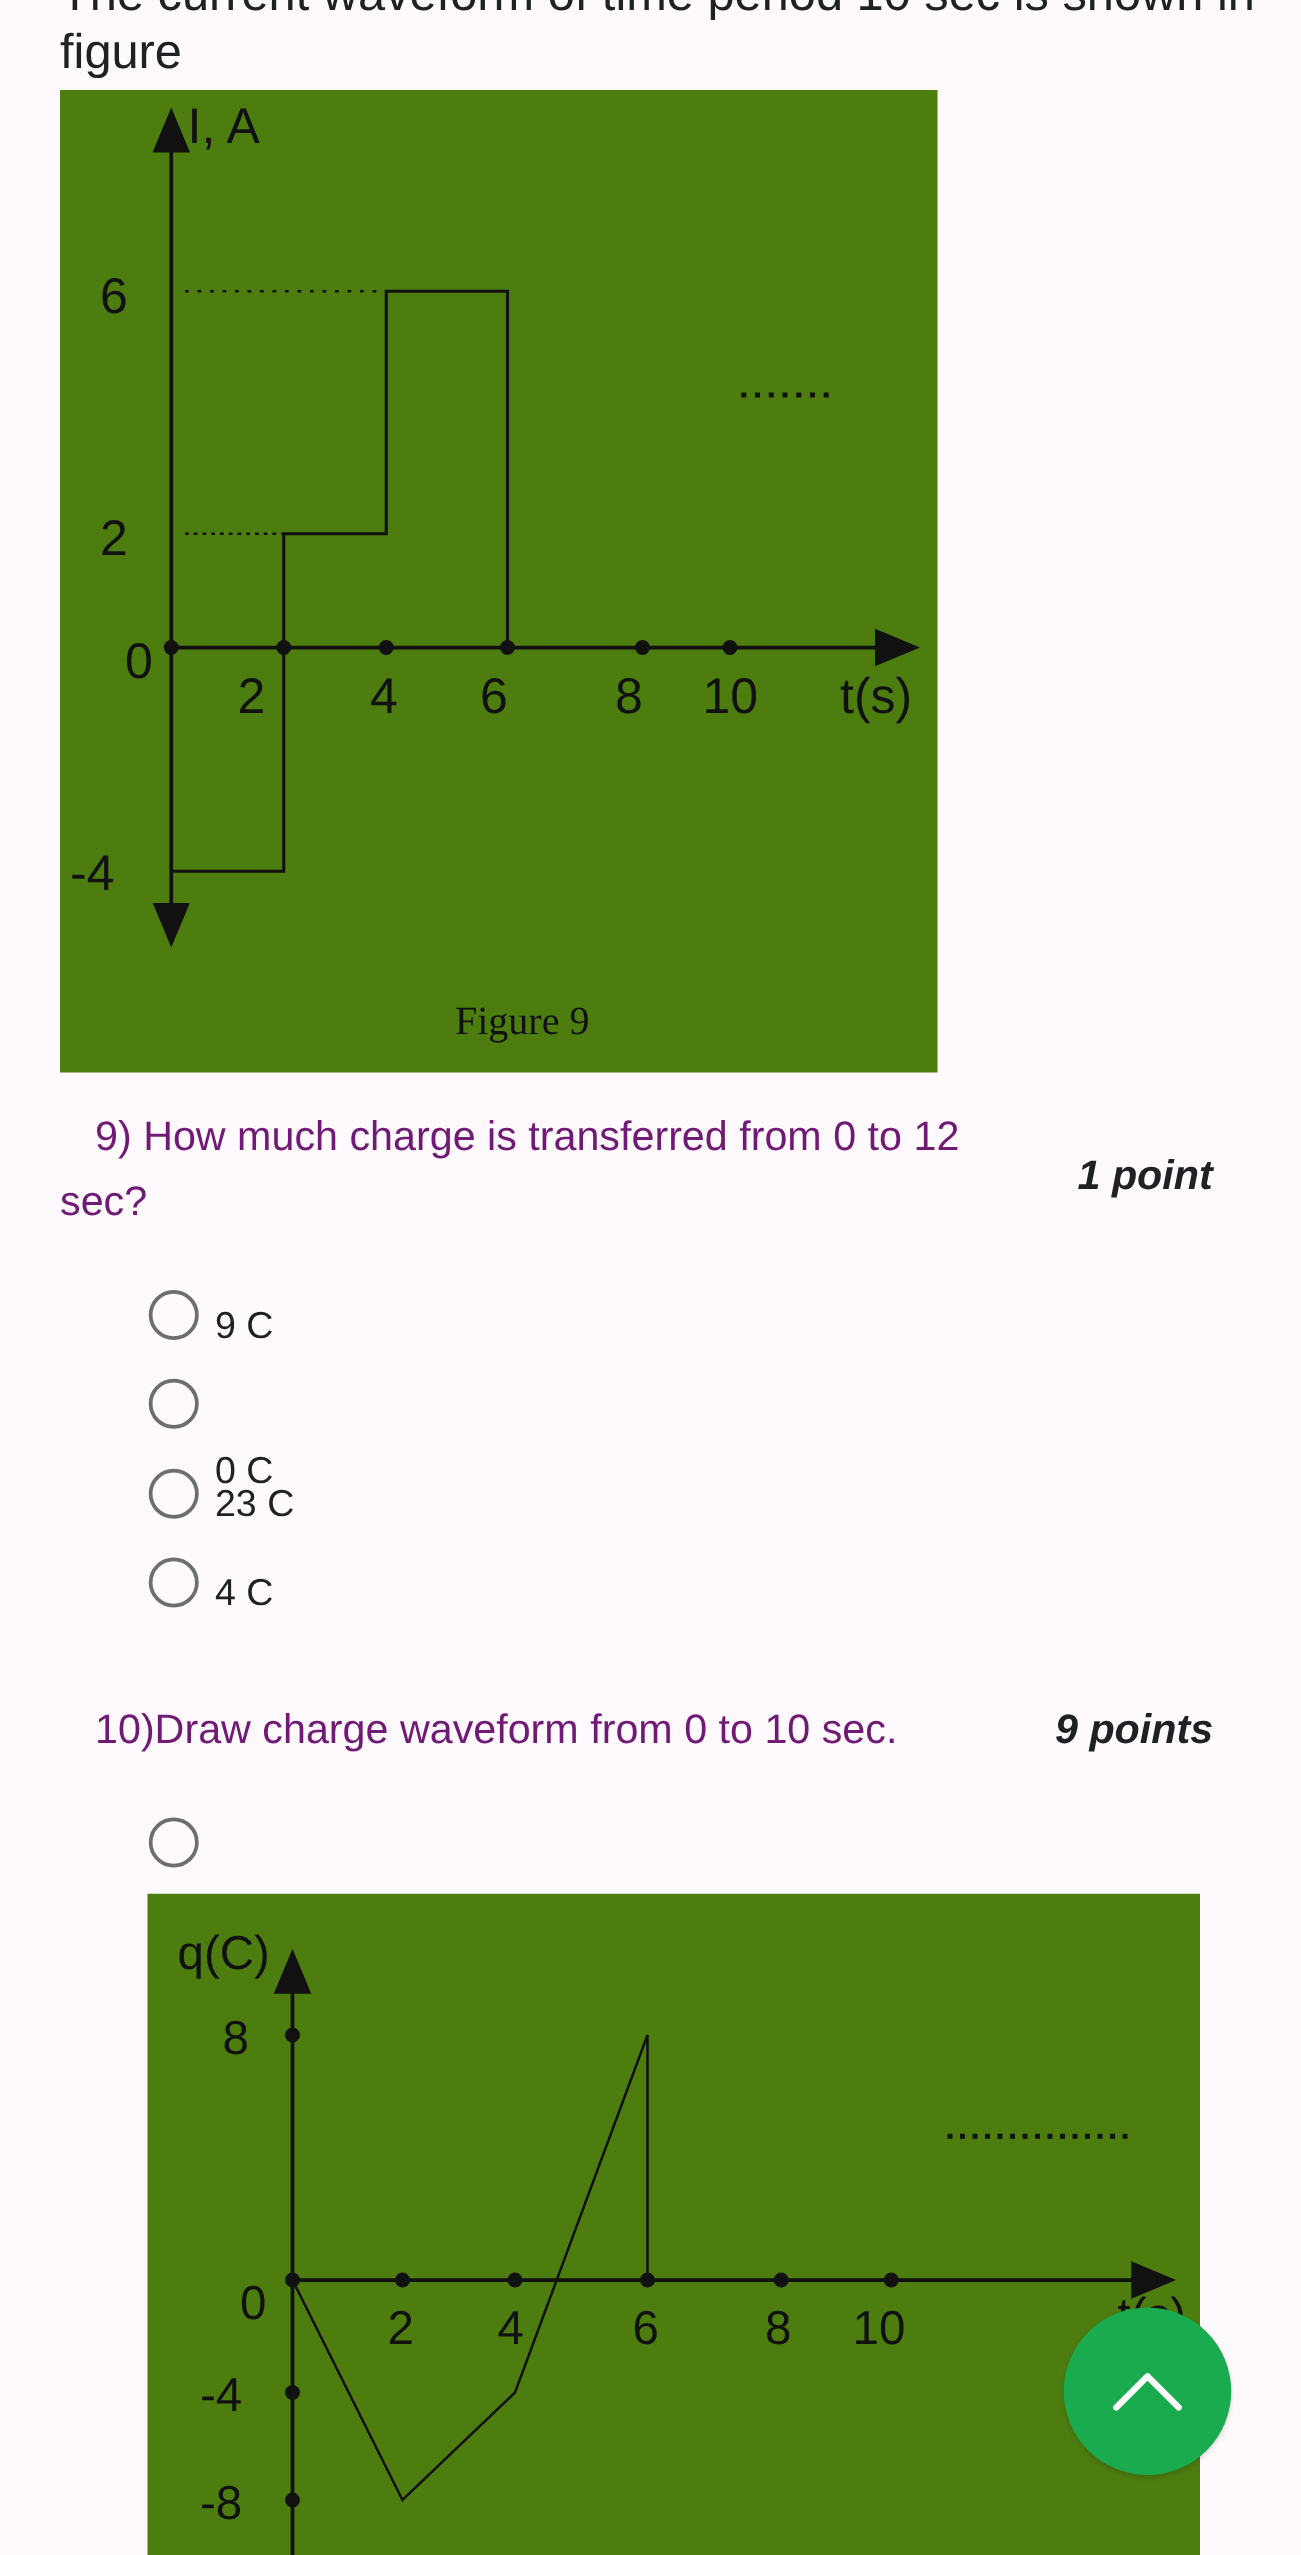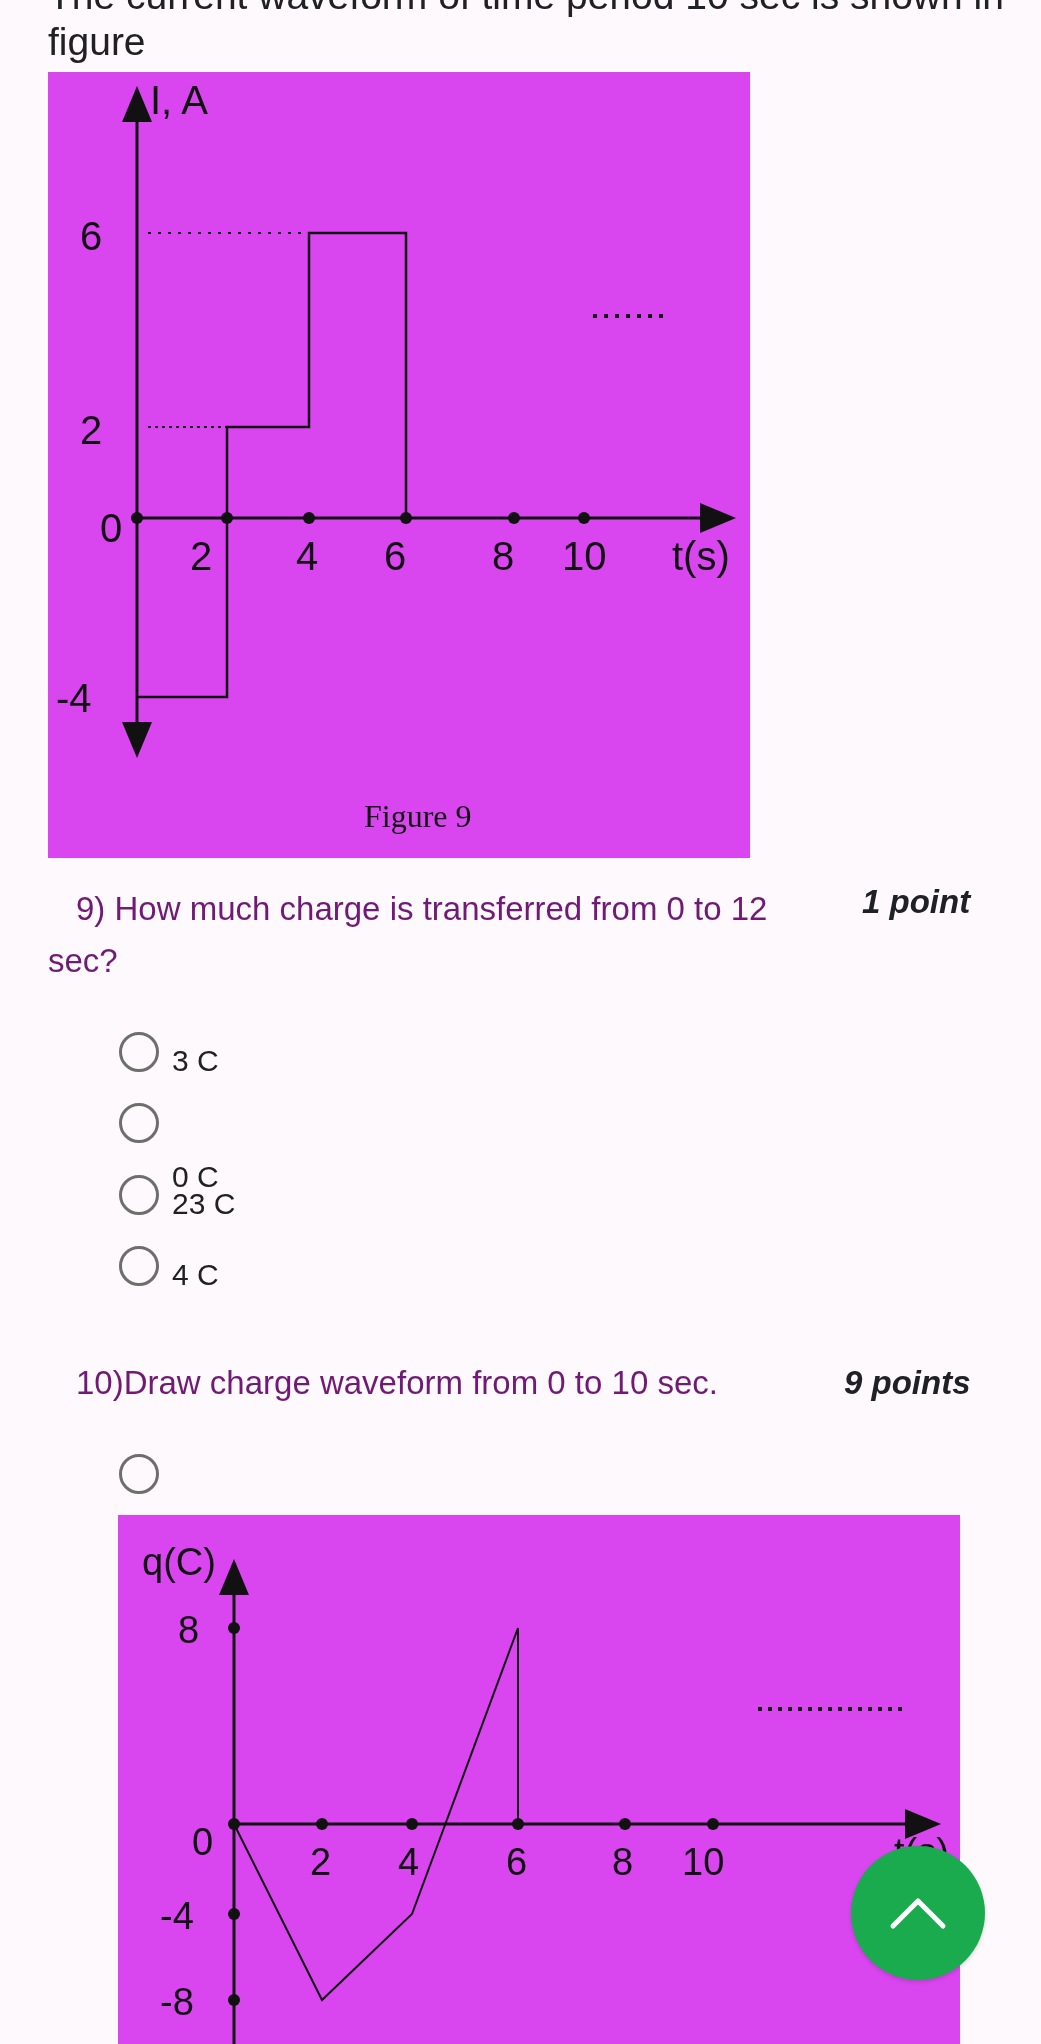--- a/index.html
+++ b/index.html
@@ -6,21 +6,21 @@
   body {
     width: 1041px; height: 2044px; overflow: hidden; position: relative;
     background: #fdf9fd;
     font-family: "Liberation Sans", "DejaVu Sans", sans-serif;
     color: #202124;
   }
   .abs { position: absolute; }
   .prompt-text { font-size: 39px; line-height: 44px; color: #202124; }
   .q-title { font-size: 33px; color: #701a75; white-space: nowrap; }
   .points { font-size: 33px; font-weight: bold; font-style: italic; color: #202124; }
-  .figure-panel { background: #d946ef; }
+  .figure-panel { background: #4d7c0f; }
   .radio {
     position: absolute; width: 40px; height: 40px; border-radius: 50%;
     border: 3px solid #6e6e6e; box-sizing: border-box; background: transparent;
     cursor: pointer;
   }
   .opt-label { position: absolute; font-size: 30px; color: #202124; }
   svg text { font-family: "Liberation Sans", "DejaVu Sans", sans-serif; fill: #111; }
   .caption { font-family: "Liberation Serif", "DejaVu Serif", serif; font-size: 32px; color: #111; margin-left: 32px; }
   .fab {
     position: absolute; left: 851px; top: 1846px; width: 134px; height: 134px;
@@ -73,26 +73,26 @@
     <text x="248" y="498" font-size="40">4</text>
     <text x="336" y="498" font-size="40">6</text>
     <text x="444" y="498" font-size="40">8</text>
     <text x="514" y="498" font-size="40">10</text>
     <text x="624" y="498" font-size="40">t(s)</text>
   </svg>
   <div class="abs caption" style="left:284px; top:726px;">Figure 9</div>
 </div>
 
 <div class="abs q-title" style="left:76px; top:890px;">9)  How much charge is transferred from 0 to 12</div>
-<div class="abs points" style="left:862px; top:883px;">1 point</div>
+<div class="abs points" style="left:862px; top:921px;">1 point</div>
 <div class="abs q-title" style="left:48px; top:942px;">sec?</div>
 
 <div>
   <div class="radio" style="left:119px; top:1032px;"></div>
-  <div class="opt-label" style="left:172px; top:1044px;">3 C</div>
+  <div class="opt-label" style="left:172px; top:1044px;">9 C</div>
 
   <div class="radio" style="left:119px; top:1103px;"></div>
   <div class="opt-label" style="left:172px; top:1115px;margin-top:45px;">0 C</div>
 
   <div class="radio" style="left:119px; top:1175px;"></div>
   <div class="opt-label" style="left:172px; top:1187px;">23 C</div>
 
   <div class="radio" style="left:119px; top:1246px;"></div>
   <div class="opt-label" style="left:172px; top:1258px;">4 C</div>
 </div>

